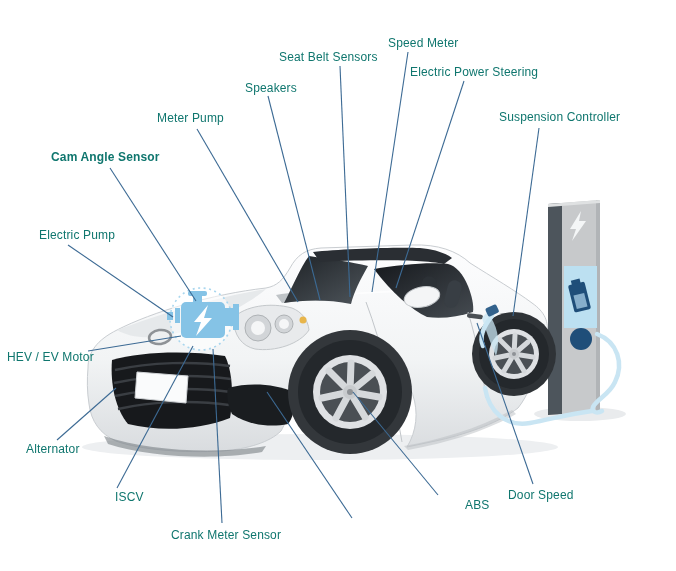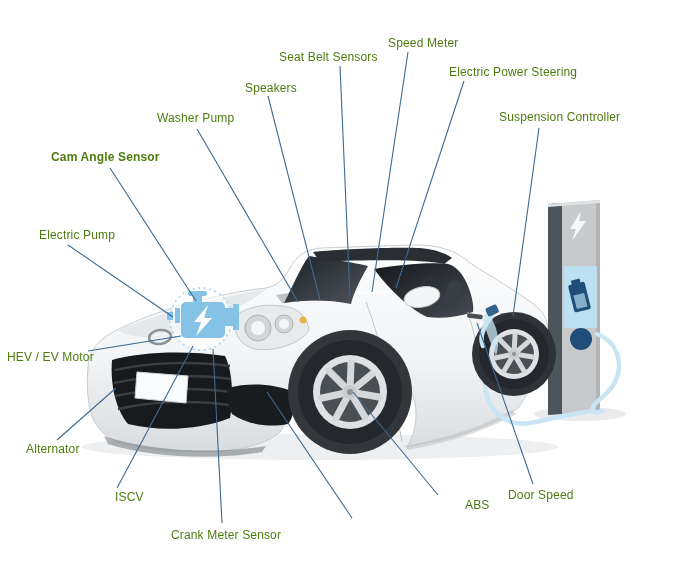--- a/index.html
+++ b/index.html
@@ -4,21 +4,21 @@
 <style>
   html,body{margin:0;padding:0;background:#fff;}
   .stage{
     position:relative;width:676px;height:571px;background:#fff;overflow:hidden;
     font-family:"Liberation Sans",sans-serif;
   }
   .stage svg{position:absolute;left:0;top:0;}
   .label{
     position:absolute;
     font:12px/14px "Liberation Sans",sans-serif;
-    color:#4d7c0f;
+    color:#0f766e;
     letter-spacing:.15px;
     white-space:nowrap;
   }
 </style>
 </head>
 <body>
 
 <div class="stage">
 
   <svg width="676" height="571" viewBox="0 0 676 571">
@@ -198,23 +198,23 @@
       <line x1="117" y1="488" x2="193" y2="346"></line>
       <line x1="222" y1="523" x2="213" y2="349"></line>
       <line x1="352" y1="518" x2="267" y2="392"></line>
       <line x1="438" y1="495" x2="353" y2="392"></line>
       <line x1="533" y1="484" x2="477" y2="323"></line>
     </g>
   </svg>
 
   <div class="label" style="left:388px;top:36px;">Speed Meter</div>
   <div class="label" style="left:279px;top:50px;">Seat Belt Sensors</div>
-  <div class="label" style="left:449px;top:65px;">Electric Power Steering</div>
+  <div class="label" style="left:410px;top:65px;">Electric Power Steering</div>
   <div class="label" style="left:245px;top:81px;">Speakers</div>
-  <div class="label" style="left:157px;top:111px;">Washer Pump</div>
+  <div class="label" style="left:157px;top:111px;">Meter Pump</div>
   <div class="label" style="left:499px;top:110px;">Suspension Controller</div>
   <div class="label" style="left:51px;top:150px;font-weight:bold;">Cam Angle Sensor</div>
   <div class="label" style="left:39px;top:228px;">Electric Pump</div>
   <div class="label" style="left:7px;top:350px;">HEV / EV Motor</div>
   <div class="label" style="left:26px;top:442px;">Alternator</div>
   <div class="label" style="left:115px;top:490px;">ISCV</div>
   <div class="label" style="left:171px;top:528px;">Crank Meter Sensor</div>
   <div class="label" style="left:425px;top:498px;margin-left:40px;">ABS</div>
   <div class="label" style="left:508px;top:488px;">Door Speed</div>
 </div>

